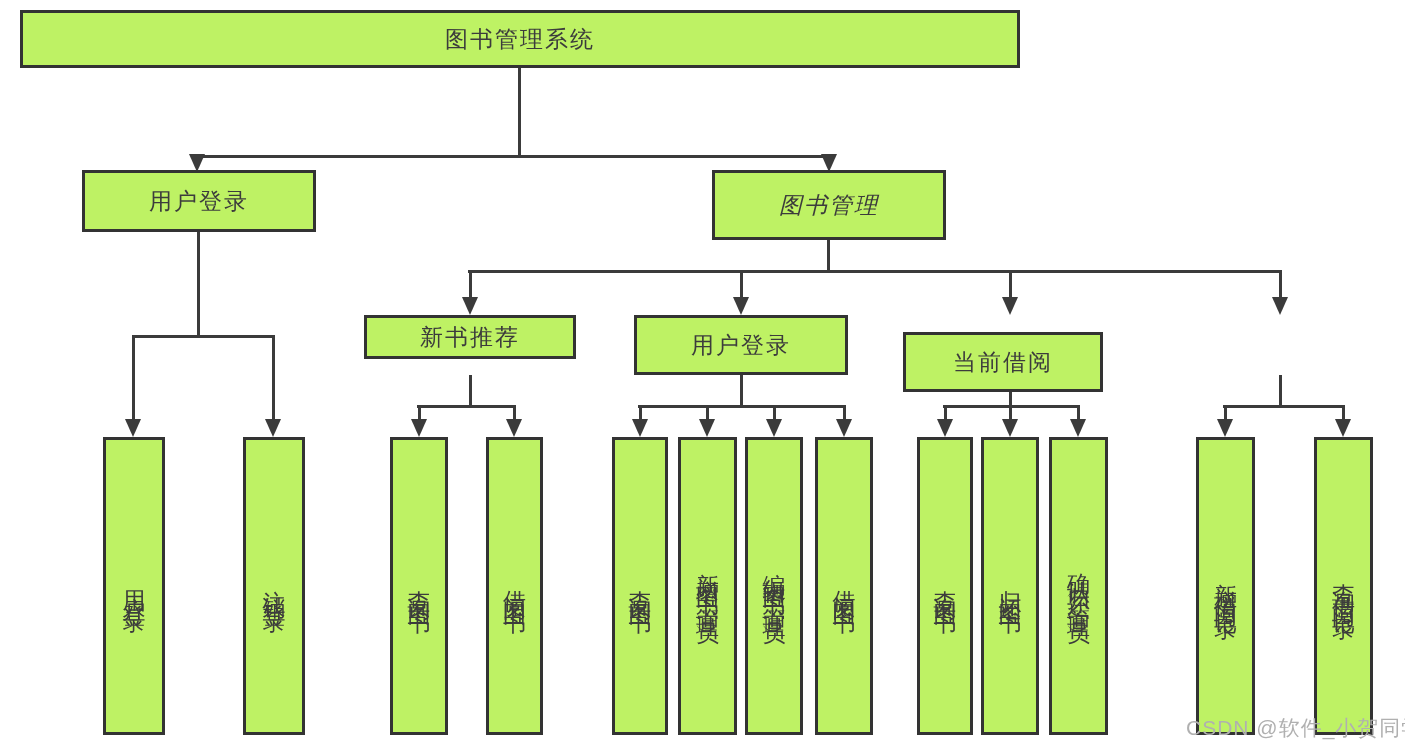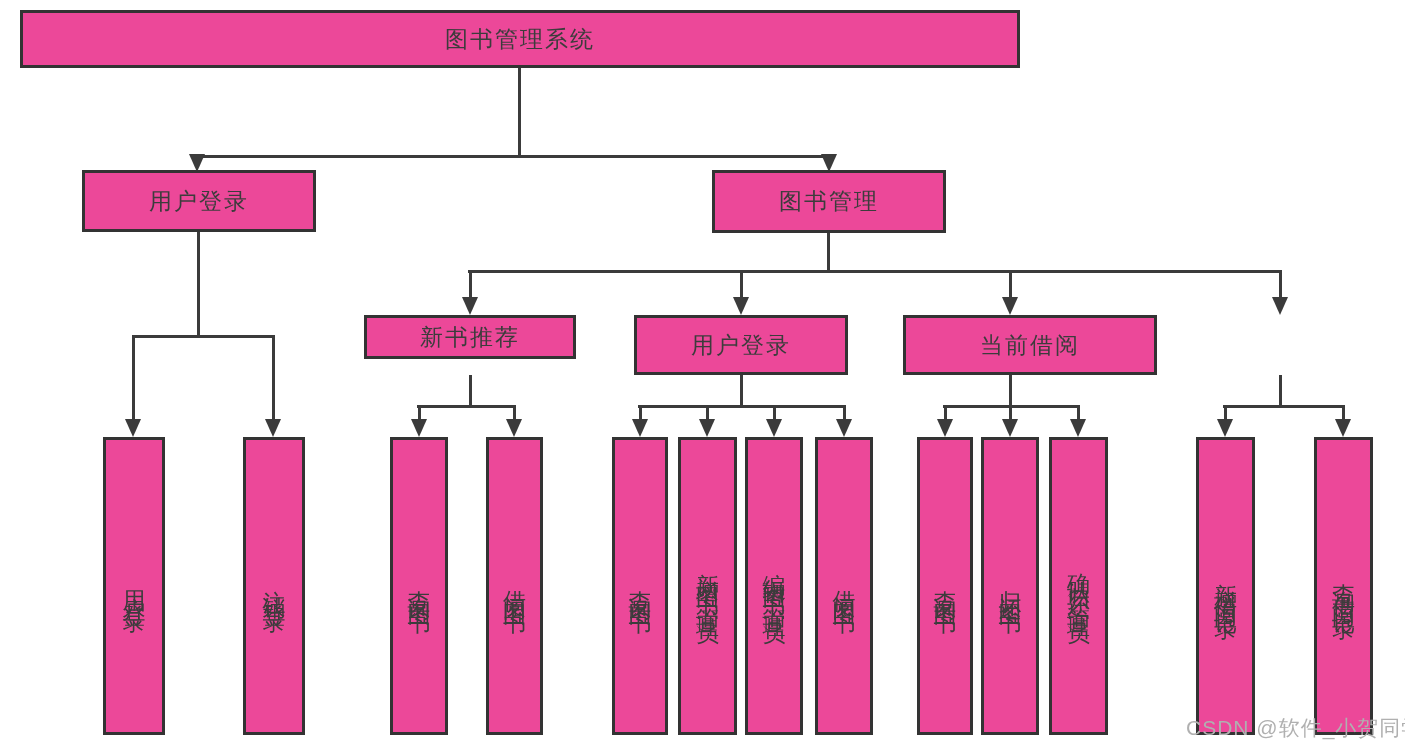--- a/index.html
+++ b/index.html
@@ -14,21 +14,21 @@
   body{font-family:"Liberation Sans","DejaVu Sans",sans-serif;}
   .canvas{
     position:relative;
     width:1405px;height:747px;
     background:var(--bg);
     overflow:hidden;
   }
   .node{
     position:absolute;
     border:3px solid var(--border);
-    background:#ec4899;
+    background:#bef264;
     color:var(--text);
     display:flex;align-items:center;justify-content:center;
     font-size:23px;
     letter-spacing:2px;
     white-space:nowrap;
     z-index:2;
   }
   .leaf .vtext{
     writing-mode:vertical-rl;
     text-orientation:mixed;
@@ -61,21 +61,21 @@
 <div class="canvas">
 
   <div class="node" style="left:20px;top:10px;width:1000px;height:58px;">图书管理系统</div>
 
   <div class="vline" style="left:518px;top:68px;height:87px;"></div>
   <div class="hline" style="left:196px;top:155px;width:636px;"></div>
   <div class="arrow" style="left:189px;top:154px;"></div>
   <div class="arrow" style="left:821px;top:154px;"></div>
 
   <div class="node" style="left:82px;top:170px;width:234px;height:62px;">用户登录</div>
-  <div class="node" style="left:712px;top:170px;width:234px;height:63px;">图书管理</div>
+  <div class="node" style="left:712px;top:170px;width:234px;height:70px;font-style:italic;">图书管理</div>
 
   <div class="vline" style="left:197px;top:232px;height:103px;"></div>
   <div class="hline" style="left:132px;top:335px;width:143px;"></div>
   <div class="vline" style="left:132px;top:335px;height:86px;"></div>
   <div class="vline" style="left:272px;top:335px;height:86px;"></div>
   <div class="arrow" style="left:125px;top:419px;"></div>
   <div class="arrow" style="left:265px;top:419px;"></div>
 
   <div class="vline" style="left:827px;top:232px;height:38px;"></div>
   <div class="hline" style="left:468px;top:270px;width:814px;"></div>
@@ -83,21 +83,21 @@
   <div class="vline" style="left:740px;top:270px;height:30px;"></div>
   <div class="vline" style="left:1009px;top:270px;height:30px;"></div>
   <div class="vline" style="left:1279px;top:270px;height:30px;"></div>
   <div class="arrow" style="left:462px;top:297px;"></div>
   <div class="arrow" style="left:733px;top:297px;"></div>
   <div class="arrow" style="left:1002px;top:297px;"></div>
   <div class="arrow" style="left:1272px;top:297px;"></div>
 
   <div class="node" style="left:364px;top:315px;width:212px;height:44px;">新书推荐</div>
   <div class="node" style="left:634px;top:315px;width:214px;height:60px;">用户登录</div>
-  <div class="node" style="left:903px;top:315px;width:254px;height:60px;">当前借阅</div>
+  <div class="node" style="left:903px;top:332px;width:200px;height:60px;">当前借阅</div>
 
   <div class="vline" style="left:469px;top:375px;height:30px;"></div>
   <div class="hline" style="left:417px;top:405px;width:99px;"></div>
   <div class="vline" style="left:418px;top:405px;height:16px;"></div>
   <div class="vline" style="left:513px;top:405px;height:16px;"></div>
   <div class="arrow" style="left:411px;top:419px;"></div>
   <div class="arrow" style="left:506px;top:419px;"></div>
 
   <div class="vline" style="left:740px;top:375px;height:30px;"></div>
   <div class="hline" style="left:638px;top:405px;width:208px;"></div>

